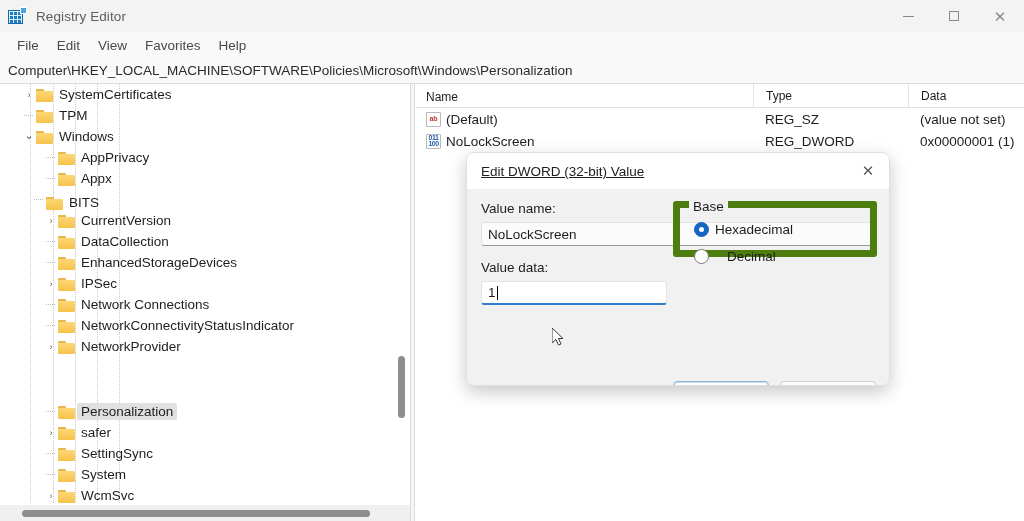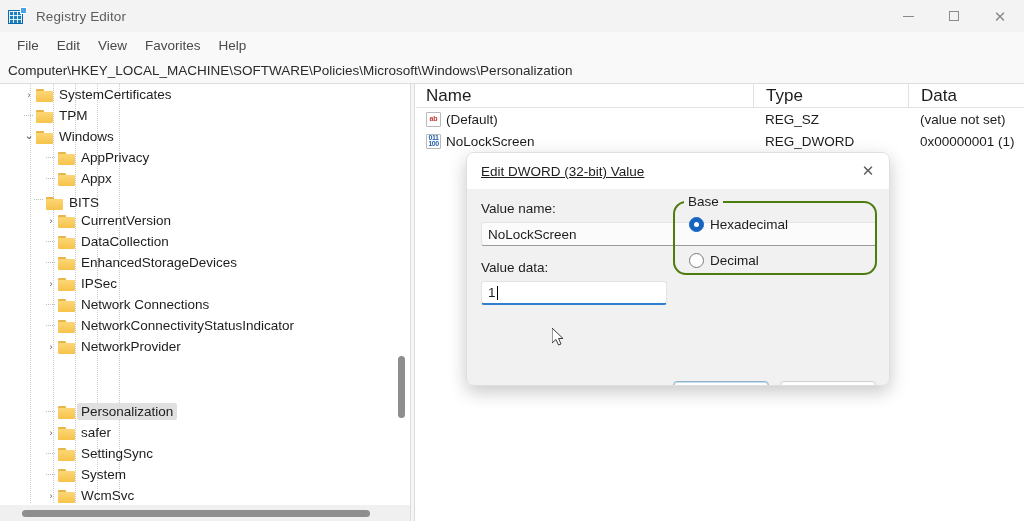--- a/index.html
+++ b/index.html
@@ -139,21 +139,21 @@
     position: absolute; left: 416px; top: 84px; width: 608px; height: 437px;
     background: #ffffff;
   }
   .list-header {
     position: relative; height: 24px; background: #ffffff;
     border-bottom: 1px solid #e2e2e2; display: flex; align-items: center;
   }
   .col-name { width: 337px; padding-left: 10px; }
   .col-type { width: 155px; padding-left: 12px; border-left: 1px solid #e2e2e2; height: 24px; display: flex; align-items: center;}
   .col-data { width: 116px; padding-left: 12px; border-left: 1px solid #e2e2e2; height: 24px; display: flex; align-items: center;}
-  .list-header span { font-size: 17px; color: #1d1d1d; }
+  .list-header span { font-size: 12px; color: #1d1d1d; }
   .list-row {
     height: 22px; display: flex; align-items: center; font-size: 13.5px; color: #1d1d1d;
   }
   .list-row .cell-name {
     width: 337px; padding-left: 10px; display: flex; align-items: center;
   }
   .list-row .cell-type { width: 155px; padding-left: 12px; }
   .list-row .cell-data { width: 116px; padding-left: 12px; white-space: nowrap; }
 
   .val-icon {
@@ -198,32 +198,32 @@
   .name-field { width: 396px; margin-bottom: 14px; }
   .data-field {
     width: 186px; background: #ffffff; border-bottom: 2px solid #2f7fd0;
     position: relative;
   }
   .caret {
     display: inline-block; width: 1px; height: 14px; background: #000;
     margin-left: 1px; vertical-align: middle;
   }
   .base-group {
-    position: absolute; left: 206px; top: 12px; width: 204px; height: 74px;
-    border: 2px solid #4d7c0f; border-radius: 13px;
+    position: absolute; left: 206px; top: 12px; width: 204px; height: 56px;
+    border: 7px solid #4d7c0f; border-radius: 3px;
   }
   .base-legend {
     position: absolute; left: 9px; top: -9px; background: #f1f1f1;
     padding: 0 4px; font-size: 13.5px; color: #1d1d1d;
   }
   .radio-row {
     display: flex; align-items: center; margin: 0 0 0 14px; font-size: 13.5px; color: #1d1d1d;
   }
   .radio-row.first { margin-top: 14px; }
-  .radio-row.second { margin-top: 21px; }
+  .radio-row.second { margin-top: 12px; gap: 12px; }
   .radio {
     width: 15px; height: 15px; border-radius: 50%; border: 1px solid #7a7a7a;
     background: #ffffff; margin-right: 6px; flex: none; position: relative;
   }
   .radio.checked { border: 1px solid #1565c0; background: #1565c0; }
   .radio.checked::after {
     content: ""; position: absolute; left: 4px; top: 4px; width: 5px; height: 5px;
     border-radius: 50%; background: #ffffff;
   }
   .dlg-buttons {

